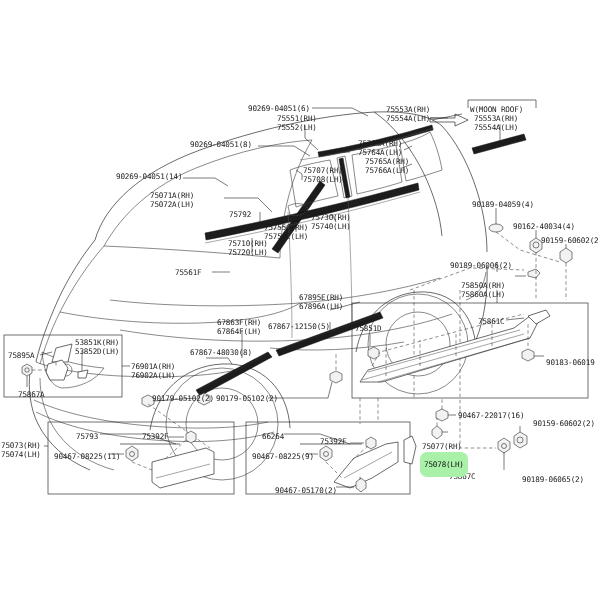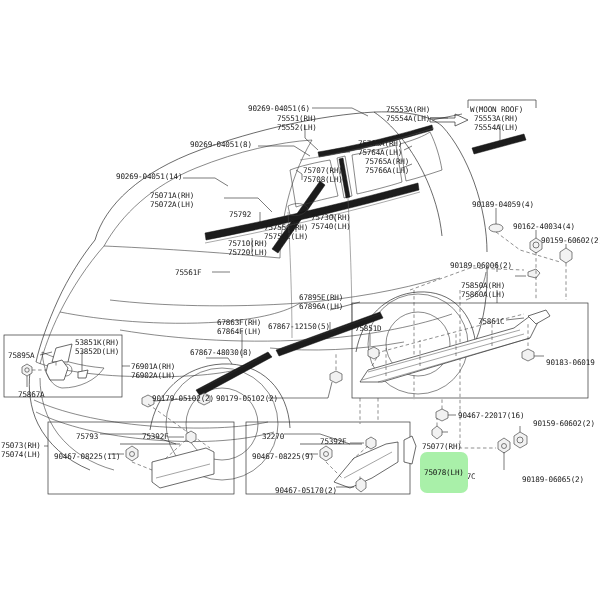--- a/index.html
+++ b/index.html
@@ -25,21 +25,21 @@
     font-family: "DejaVu Sans Mono", "Liberation Mono", monospace;
     font-size: 7.6px;
     line-height: 9.2px;
     color: #1a1a1a;
     white-space: pre;
     letter-spacing: -0.15px;
   }
   .lbl.hl {
     background: #a9f0a9;
     border-radius: 7px;
-    padding: 16px 4px;
+    padding: 8px 4px;
     color: #111;
   }
   .lbl.code {
     color: #8a8a8a;
     font-size: 7px;
     margin-left: 40px;
   }
 </style>
 </head>
 <body>
@@ -370,21 +370,21 @@
       <div class="lbl" style="left: 131px; top: 362px;">76901A(RH)
 76902A(LH)</div>
       <div class="lbl" style="left: 18px; top: 390px;">75867A</div>
       <div class="lbl" style="left: 152px; top: 394px;">90179-05102(2)</div>
       <div class="lbl" style="left: 216px; top: 394px;">90179-05102(2)</div>
       <div class="lbl" style="left: 1px; top: 441px;">75073(RH)
 75074(LH)</div>
       <div class="lbl" style="left: 76px; top: 432px;">75793</div>
       <div class="lbl" style="left: 142px; top: 432px;">75392F</div>
       <div class="lbl" style="left: 54px; top: 452px;">90467-08225(11)</div>
-      <div class="lbl" style="left: 262px; top: 432px;">32270</div>
+      <div class="lbl" style="left: 262px; top: 432px;">66264</div>
       <div class="lbl" style="left: 320px; top: 437px;">75392F</div>
       <div class="lbl" style="left: 252px; top: 452px;">90467-08225(9)</div>
       <div class="lbl" style="left: 275px; top: 486px;">90467-05170(2)</div>
       <div class="lbl" style="left: 458px; top: 411px;">90467-22017(16)</div>
       <div class="lbl" style="left: 449px; top: 430px; margin-top: 42px;">75867C</div>
       <div class="lbl" style="left: 422px; top: 442px;">75077(RH)</div>
       <div class="lbl" style="left: 533px; top: 419px;">90159-60602(2)</div>
       <div class="lbl" style="left: 522px; top: 475px;">90189-06065(2)</div>
     </div>
 

